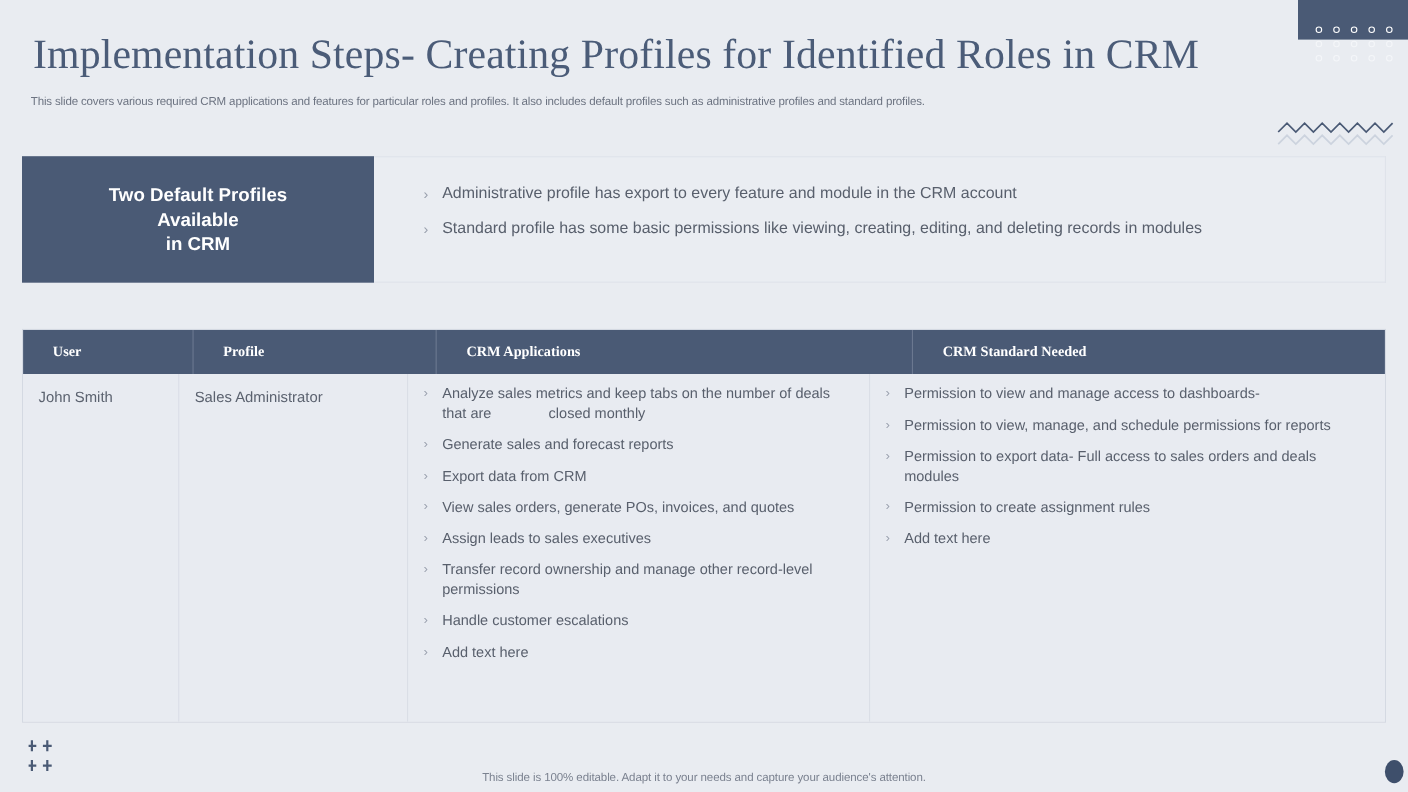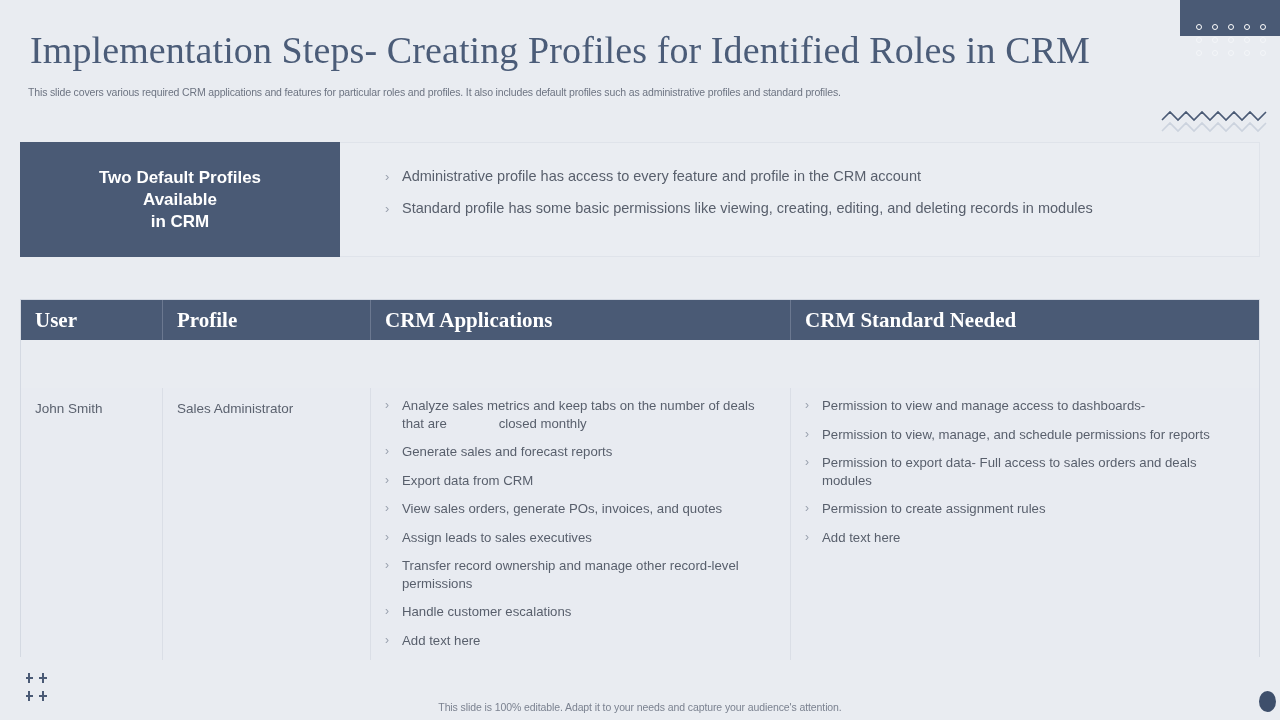--- a/index.html
+++ b/index.html
@@ -142,34 +142,34 @@
   }
   .thead {
     display: flex;
     height: 40px;
     background: #4a5a75;
     flex: none;
   }
   .thead .th {
     font-family: "Liberation Serif", serif;
     font-weight: bold;
-    font-size: 21px;
+    font-size: 13px;
     color: #ffffff;
     display: flex;
     align-items: center;
     padding-left: 14px;
     border-right: 1px solid #6b7890;
+    margin-left: 13px;
   }
   .thead .th:last-child { border-right: none; }
 
   .tbody {
     display: flex;
     flex: 1;
     background: #e8ebf1;
-    margin-top: 48px;
   }
   .tbody .td {
     border-right: 1px solid #dadee6;
     padding: 9px 10px 0 14px;
     overflow: hidden;
   }
   .tbody .td:last-child { border-right: none; }
   .cell-text {
     font-size: 13.5px;
     color: #5b626f;
@@ -249,21 +249,21 @@
 
 <div class="callout">
   <div class="callout-label">
     <span>Two Default Profiles</span>
     <span>Available</span>
     <span>in CRM</span>
   </div>
   <div class="callout-body">
     <div class="bullet">
       <span class="chev">›</span>
-      <span class="btxt">Administrative profile has access to every feature and profile in the CRM account</span>
+      <span class="btxt">Administrative profile has export to every feature and module in the CRM account</span>
     </div>
     <div class="bullet">
       <span class="chev">›</span>
       <span class="btxt">Standard profile has some basic permissions like viewing, creating, editing, and deleting records in modules</span>
     </div>
   </div>
 </div>
 
 <div class="table">
   <div class="thead">

